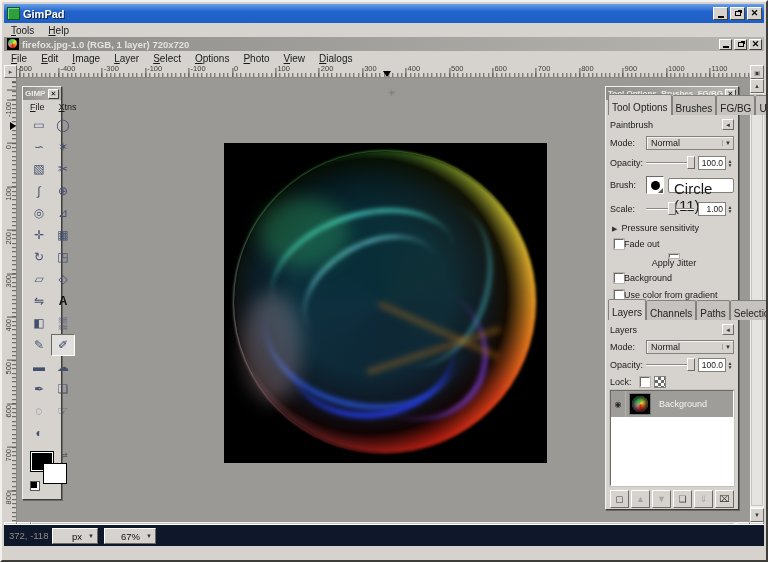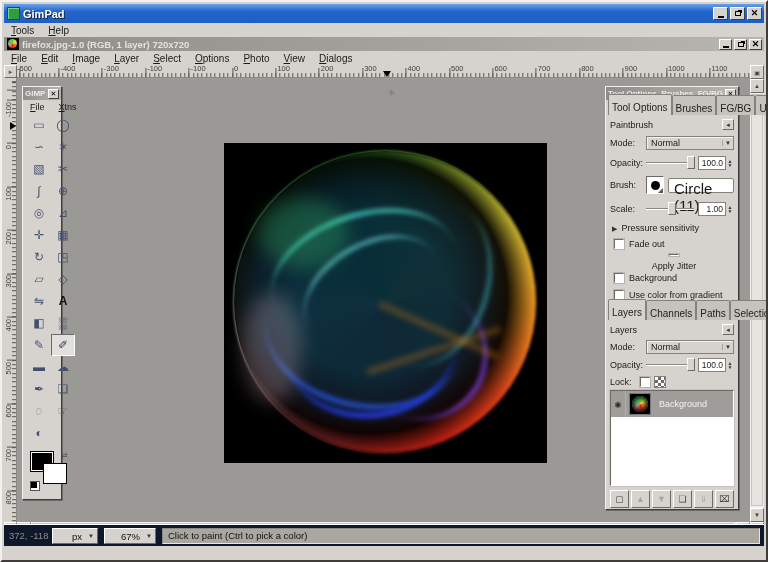--- a/index.html
+++ b/index.html
@@ -136,21 +136,21 @@
   .combo .val { flex:1; padding-left:4px; font-size:9px; }
   .combo .arr { width:11px; text-align:center; font-size:6px; color:#333; border-left:1px solid #aaa7a2; }
   .slider { flex:1; position:relative; height:14px; margin-right:4px; }
   .slider .track { position:absolute; left:0; right:0; top:6px; height:2px; background:#8a8884; border-bottom:1px solid #fff; }
   .slider .handle { position:absolute; top:0; width:8px; height:13px; background:#d6d3ce; border:1px solid;
                     border-color:#fff #6d6a66 #6d6a66 #fff; }
   .spin { width:36px; flex:none; height:14px; display:flex; }
   .spin .sval { flex:1; background:#fff; border:1px solid #84817d; font-size:8.5px; text-align:right; padding:1px 2px 0 0; }
   .spin .sarr { width:8px; display:flex; flex-direction:column; justify-content:center; font-size:5px; line-height:4px;
                 color:#333; text-align:center; }
-  .checkrow { position:absolute; left:8px; right:4px; height:14px; display:flex; align-items:center; gap:5px;
+  .checkrow { position:absolute; left:8px; right:4px; height:14px; display:flex; align-items:center; 
               font-size:9px; color:#1a1a1a; }
   .cbox { width:10px; height:10px; background:#fff; border:1px solid; border-color:#6d6a66 #fff #fff #6d6a66;
           box-shadow:0 0 0 1px #b5b2ad; }
   .expander { position:absolute; left:6px; right:4px; height:12px; font-size:9px; color:#1a1a1a;
               display:flex; align-items:flex-end; gap:4px; }
   .expander .tri { font-size:7px; color:#333; }
   .brush-prev { width:18px; height:18px; background:#fff; border:1px solid; border-color:#6d6a66 #fff #fff #6d6a66;
                 position:relative; flex:none; margin-right:4px; }
   .brush-prev i { position:absolute; left:4px; top:4px; width:9px; height:9px; border-radius:50%; background:#000; }
   .brush-prev u { position:absolute; right:0; bottom:0; width:0; height:0;
@@ -522,16 +522,15 @@
   <div class="statusbar">
     <div class="pos-lbl">372, -118</div>
     <div class="sb-combo unit-combo">
       <span class="val">px</span>
       <span class="arr">▼</span>
     </div>
     <div class="sb-combo zoom-combo">
       <span class="val">67%</span>
       <span class="arr">▼</span>
     </div>
-    <div class="msg-panel">Click to paint (Ctrl to pick a color)</div>
   </div>
 
 </div>
 
 </body></html>

